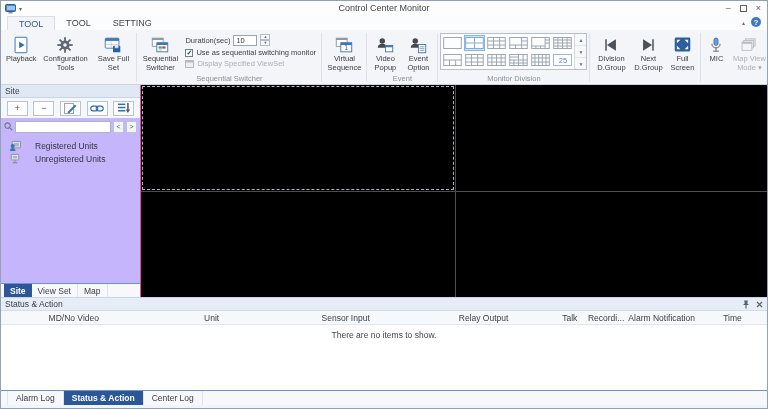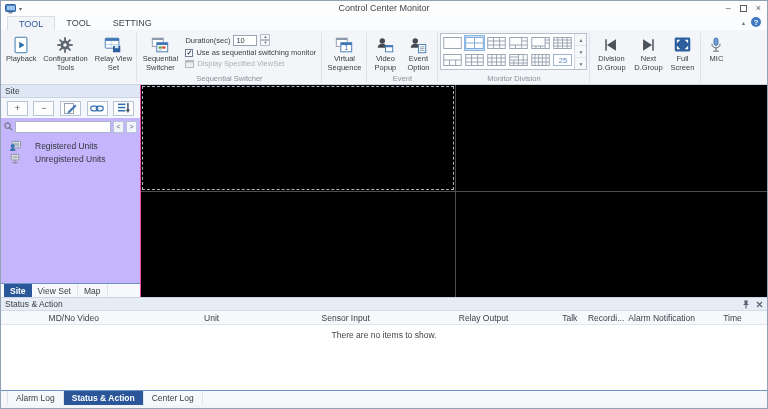--- a/index.html
+++ b/index.html
@@ -153,21 +153,21 @@
         <span class="ric">
           <svg width="20" height="20" viewBox="0 0 22 22">
               <rect x="2.5" y="3.5" width="15" height="11" rx="1" fill="#fff" stroke="#3f77b5"></rect>
               <rect x="2.5" y="3.5" width="15" height="3" fill="#3f77b5"></rect>
               <line x1="9" y1="7" x2="9" y2="14" stroke="#b9cfe8"></line>
               <line x1="3" y1="10.5" x2="17" y2="10.5" stroke="#b9cfe8"></line>
               <rect x="11" y="12" width="8" height="7" fill="#2d5f9e"></rect>
               <rect x="13" y="12" width="4" height="2.5" fill="#cfe0f2"></rect>
             </svg>
         </span>
-        <span class="rlabel">Relay View Set</span>
+        <span class="rlabel">Save Full Set</span>
       </div>
     </div>
 
     <div class="rsep"></div>
 
     <div class="rgroup">
       <div class="rbtn" style="width:42px">
         <span class="ric">
           <svg width="20" height="20" viewBox="0 0 22 22">
               <rect x="2.5" y="3.5" width="12" height="9" fill="#fff" stroke="#8a97a8"></rect>
@@ -375,20 +375,31 @@
       <div class="rbtn" style="width:26px">
         <span class="ric">
           <svg width="18" height="18" viewBox="0 0 22 22">
               <rect x="8.5" y="2.5" width="5" height="9" rx="2.5" fill="#6d9bd1" stroke="#3a6ea5"></rect>
               <path d="M6 9.5c0 3.2 2.2 5 5 5s5-1.8 5-5" stroke="#5a616b" fill="none" stroke-width="1.2"></path>
               <line x1="11" y1="14.5" x2="11" y2="18" stroke="#5a616b" stroke-width="1.2"></line>
               <line x1="7.5" y1="18.5" x2="14.5" y2="18.5" stroke="#5a616b" stroke-width="1.2"></line>
             </svg>
         </span>
         <span class="rlabel">MIC</span>
+      </div>
+      <div class="rbtn disabled" style="width:40px">
+        <span class="ric">
+          <svg width="18" height="18" viewBox="0 0 22 22">
+              <rect x="6.5" y="3.5" width="12" height="9" fill="#e6e8eb" stroke="#b5bac1"></rect>
+              <rect x="4.5" y="5.5" width="12" height="9" fill="#eceef0" stroke="#b5bac1"></rect>
+              <rect x="2.5" y="7.5" width="12" height="10" fill="#f4f5f6" stroke="#b5bac1"></rect>
+              <rect x="2.5" y="7.5" width="12" height="2" fill="#b5bac1"></rect>
+            </svg>
+        </span>
+        <span class="rlabel"><span>Map View Mode</span> <span>▾</span></span>
       </div>
     </div>
 
   </div>
 
   <div class="main">
 
     <div class="sitepanel">
       <div class="sitehead">Site</div>
       <div class="sitetools">

